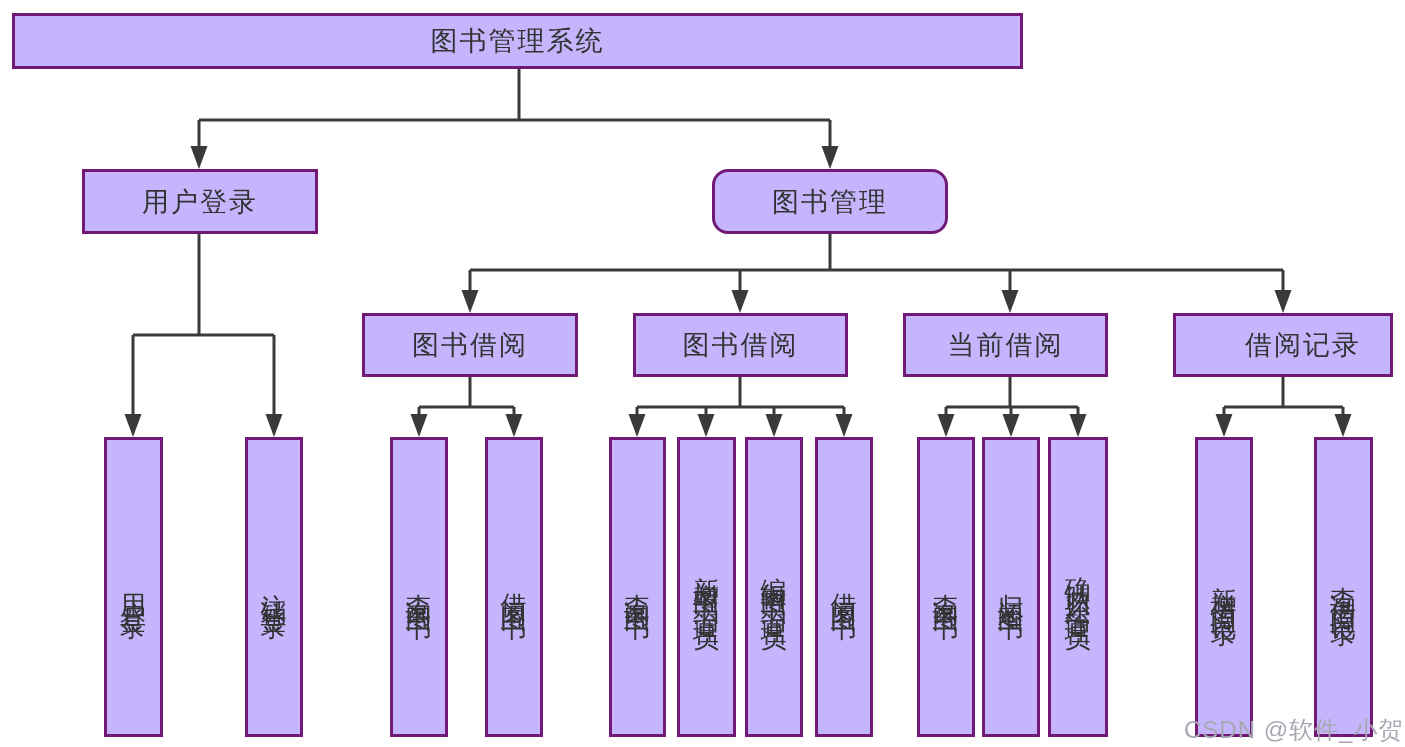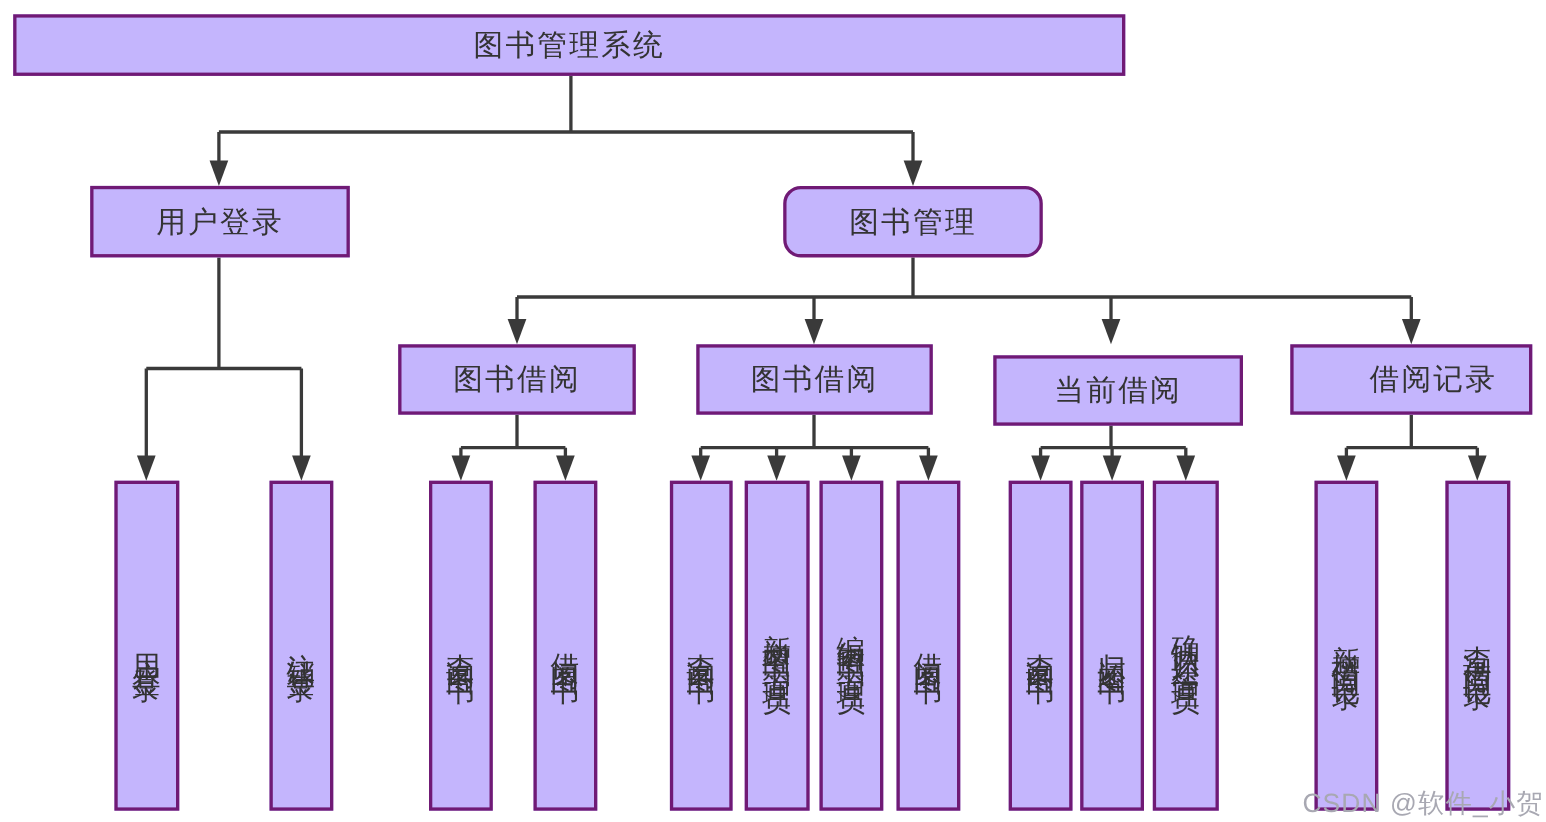--- a/index.html
+++ b/index.html
@@ -117,21 +117,21 @@
   <div class="node h" style="left:712px; top:169px; width:236px; height:65px;border-radius:16px;">
     <span>图书管理</span>
   </div>
 
   <div class="node h" style="left:362px; top:313px; width:216px; height:64px;">
     <span>图书借阅</span>
   </div>
   <div class="node h" style="left:633px; top:313px; width:215px; height:64px;font-family:Liberation Serif, serif;">
     <span>图书借阅</span>
   </div>
-  <div class="node h" style="left:903px; top:323px; width:227px; height:64px;">
+  <div class="node h" style="left:903px; top:313px; width:205px; height:64px;">
     <span>当前借阅</span>
   </div>
   <div class="node h" style="left:1173px; top:313px; width:220px; height:64px;padding-left:40px;">
     <span>借阅记录</span>
   </div>
 
   <div class="node v" style="left:104px; top:437px; width:59px; height:300px;">
     <span class="vtext">用户登录</span>
   </div>
   <div class="node v" style="left:245px; top:437px; width:58px; height:300px;">

